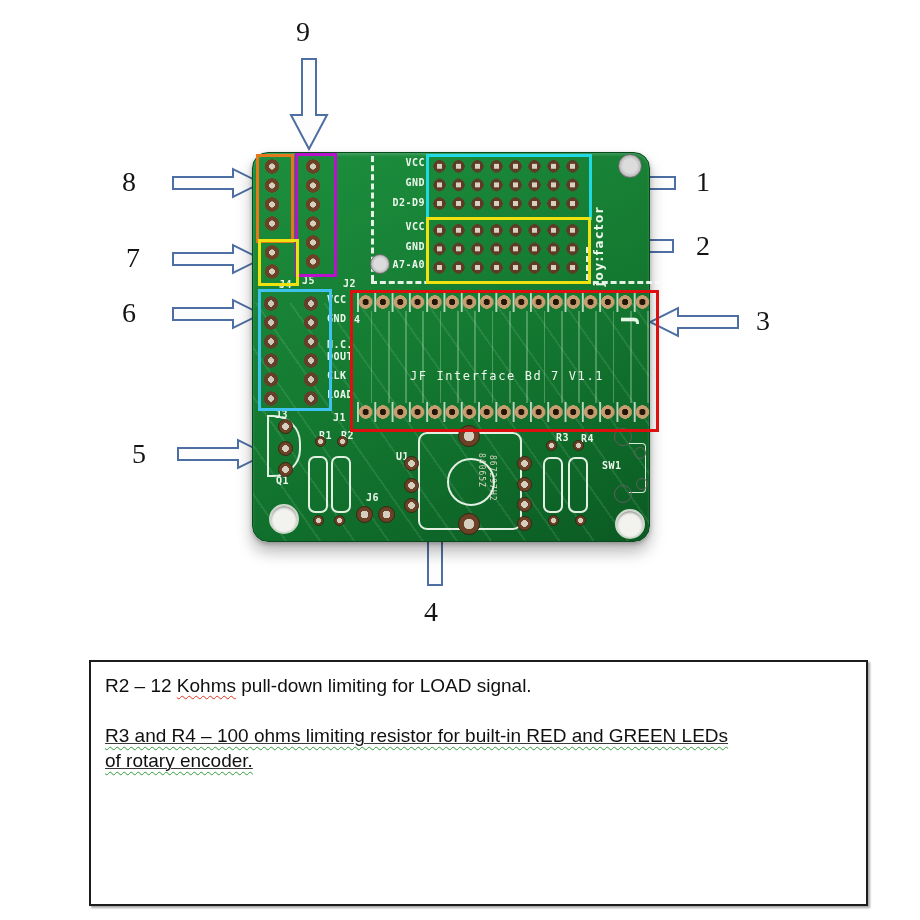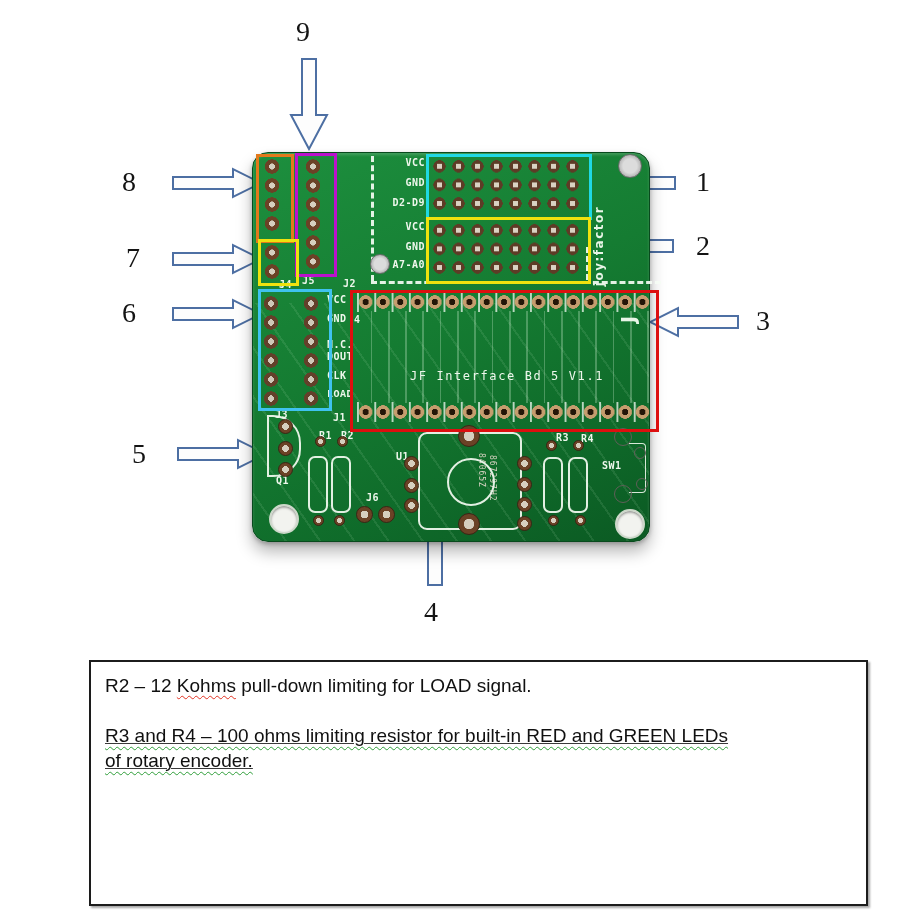--- a/index.html
+++ b/index.html
@@ -136,39 +136,39 @@
     <div class="silk silk-r" style="left:128px;top:44px;">D2-D9</div>
     <div class="silk silk-r" style="left:128px;top:68px;">VCC</div>
     <div class="silk silk-r" style="left:128px;top:88px;">GND</div>
     <div class="silk silk-r" style="left:128px;top:106px;">A7-A0</div>
 
     <div class="silk" style="left:74px;top:141px;">VCC</div>
     <div class="silk" style="left:74px;top:160px;">GND</div>
     <div class="silk" style="left:74px;top:179px;margin-top:7px;">N.C.</div>
     <div class="silk" style="left:74px;top:198px;">DOUT</div>
     <div class="silk" style="left:74px;top:217px;">CLK</div>
-    <div class="silk" style="left:74px;top:236px;font-family:Liberation Mono, monospace;">LOAD</div>
+    <div class="silk" style="left:74px;top:236px;">LOAD</div>
 
     <div class="silk" style="left:26px;top:126px;">J4</div>
     <div class="silk" style="left:49px;top:122px;">J5</div>
     <div class="silk" style="left:90px;top:125px;">J2</div>
     <div class="silk" style="left:22px;top:256px;">J3</div>
     <div class="silk" style="left:80px;top:259px;">J1</div>
     <div class="silk" style="left:101px;top:161px;">4</div>
     <div class="silk" style="left:113px;top:339px;">J6</div>
 
     <div class="silk" style="left:23px;top:322px;">Q1</div>
     <div class="silk" style="left:66px;top:277px;">R1</div>
     <div class="silk" style="left:88px;top:277px;">R2</div>
     <div class="silk" style="left:143px;top:286px;margin-top:12px;">U1</div>
     <div class="silk" style="left:303px;top:279px;">R3</div>
     <div class="silk" style="left:328px;top:280px;">R4</div>
     <div class="silk" style="left:349px;top:307px;">SW1</div>
 
-    <div class="silk silk-title" style="left:148px;top:216px;">JF Interface Bd 5 V1.1</div>
+    <div class="silk silk-title" style="left:148px;top:216px;">JF Interface Bd 7 V1.1</div>
     <div class="brand">joy:factor</div>
     <div class="brandj">J</div>
     <div class="vtext" style="left:224px;top:300px;height:62px;">84065Z</div>
     <div class="vtext" style="left:235px;top:302px;height:60px;">867297H2</div>
 
     <div class="q1" style="left:14px;top:262px;width:30px;height:58px;"></div>
     <div class="pad pad-cs" style="left:25px;top:266px;width:13px;height:13px;"></div>
     <div class="pad pad-cs" style="left:25px;top:288px;width:13px;height:13px;"></div>
     <div class="pad pad-cs" style="left:25px;top:309px;width:13px;height:13px;"></div>
 

